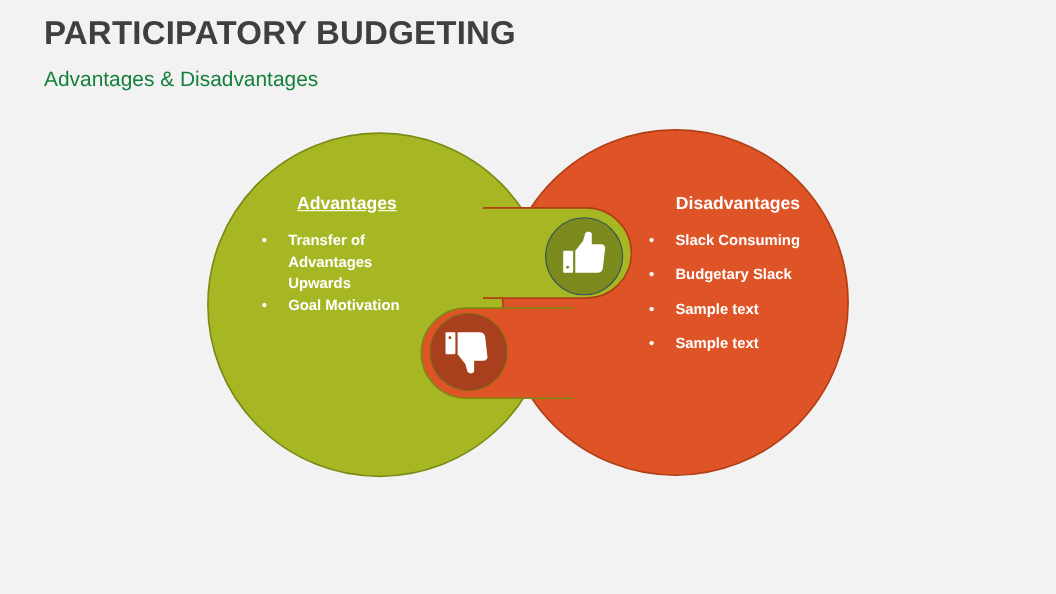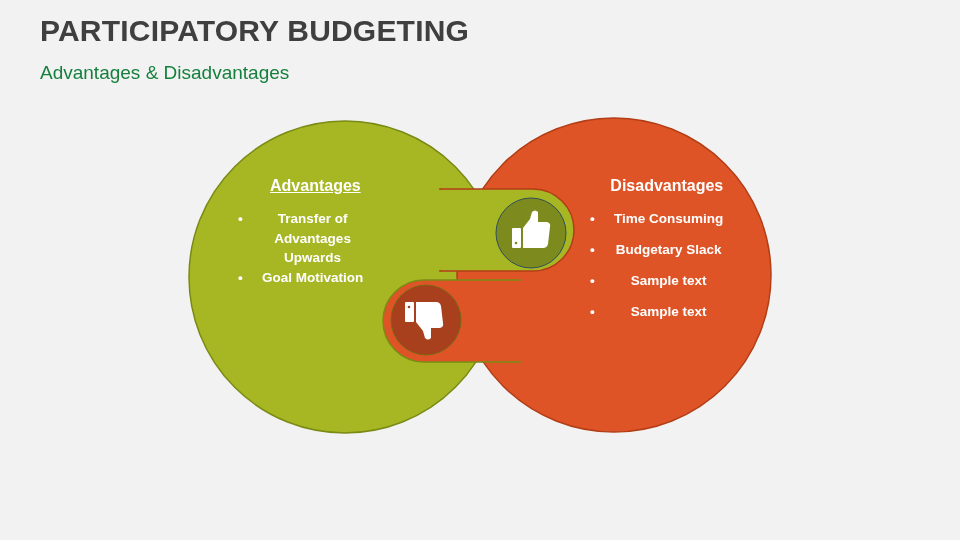--- a/index.html
+++ b/index.html
@@ -18,21 +18,21 @@
       position: absolute; left: 40px; top: 62px;
       font-size: 19px; color: #15803d; margin: 0;
     }
     svg.diagram { position: absolute; left: 0; top: 0; }
     .panel {
       position: absolute; color: #ffffff;
     }
     .panel-heading {
       font-weight: bold; font-size: 16px; margin: 0;
     }
-    .panel ul { list-style: none; margin: 0; padding: 0; text-align: center; }
+    .panel ul { list-style: none; margin: 0; padding: 0; }
     .panel li {
       position: relative; font-size: 13.5px; font-weight: bold;
       padding-left: 24px; line-height: 19.5px;
     }
     .panel li::before {
       content: "\2022"; position: absolute; left: 0; top: 0;
     }
     #adv-panel { left: 238px; top: 177px; }
     #adv-panel .panel-heading { margin-left: 32px; margin-bottom: 14px; text-decoration: underline; }
     #dis-panel { left: 590px; top: 177px; }
@@ -90,18 +90,18 @@
     </li>
     <li>
       <span>Goal Motivation</span>
     </li>
   </ul>
 </div>
 
 <div class="panel" id="dis-panel">
   <h2 class="panel-heading">Disadvantages</h2>
   <ul>
-    <li>Time Consuming</li>
+    <li>Slack Consuming</li>
     <li>Budgetary Slack</li>
     <li>Sample text</li>
     <li>Sample text</li>
   </ul>
 </div>
 
 </body></html>

